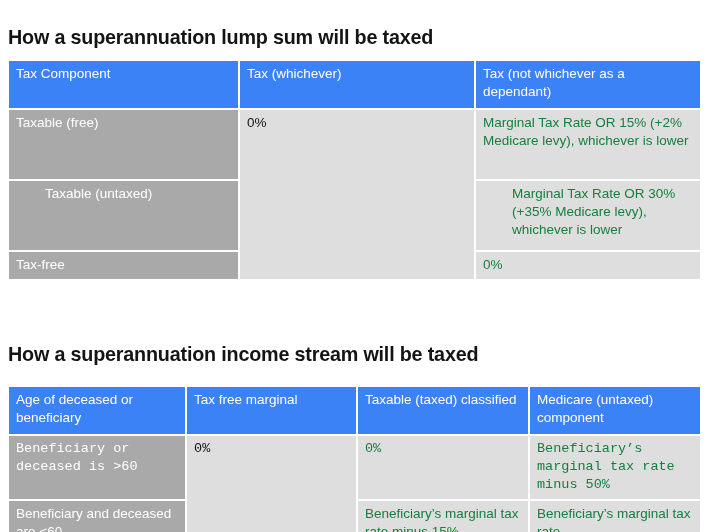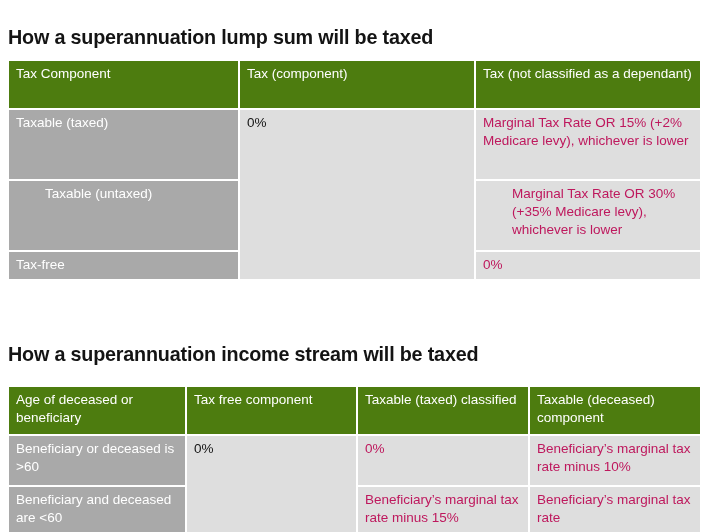--- a/index.html
+++ b/index.html
@@ -61,35 +61,35 @@
   .data-table th {
     vertical-align: top;
     text-align: left;
     padding: 4px 7px 5px 7px;
     font-size: 13.5px;
     line-height: 18px;
     font-weight: normal;
   }
 
   .hdr-cell {
-    background: #4d7c0f;
+    background: #3b82f6;
     color: #ffffff;
     font-weight: bold;
     font-size: 14px;
     line-height: 19px;
   }
 
   .key-cell {
     background: #a9a9a9;
     color: #ffffff;
   }
 
   .val-cell {
     background: #dedede;
-    color: #be185d;
+    color: #15803d;
   }
 
   .merged-cell {
     background: #dedede;
     color: #151515;
     text-align: center;
     vertical-align: middle;
   }
 
   
@@ -112,46 +112,46 @@
     left: 7px;
     top: 385px;
     width: 695px;
   }
   #table-income-stream .col-age { width: 174px; }
   #table-income-stream .col-taxfree { width: 167px; }
   #table-income-stream .col-taxed { width: 168px; }
   #table-income-stream .col-untaxed { width: 168px; }
 
   #table-income-stream .hdr-cell { height: 38px; }
-  #table-income-stream .row-over60 td { height: 40px; }
+  #table-income-stream .row-over60 td { height: 40px; font-family: Liberation Mono, monospace; }
   #table-income-stream .row-under60 td { height: 40px; }
 </style>
 </head>
 <body>
 
 <div class="page">
 
   <h2 class="section-heading" id="heading-lump-sum">How a superannuation lump sum will be taxed</h2>
 
   <table class="data-table" id="table-lump-sum">
     <colgroup>
       <col class="col-component">
       <col class="col-dependant">
       <col class="col-nondependant">
     </colgroup>
     <thead>
       <tr>
         <th class="hdr-cell">Tax Component</th>
-        <th class="hdr-cell">Tax (component)</th>
-        <th class="hdr-cell">Tax (not classified as a dependant)</th>
+        <th class="hdr-cell">Tax (whichever)</th>
+        <th class="hdr-cell">Tax (not whichever as a dependant)</th>
       </tr>
     </thead>
     <tbody>
       <tr class="row-taxed">
-        <td class="key-cell">Taxable (taxed)</td>
+        <td class="key-cell">Taxable (free)</td>
         <td class="merged-cell" rowspan="3">0%</td>
         <td class="val-cell">Marginal Tax Rate OR 15% (+2% Medicare levy), whichever is lower</td>
       </tr>
       <tr class="row-untaxed">
         <td class="key-cell">Taxable (untaxed)</td>
         <td class="val-cell">Marginal Tax Rate OR 30% (+35% Medicare levy), whichever is lower</td>
       </tr>
       <tr class="row-taxfree">
         <td class="key-cell">Tax-free</td>
         <td class="val-cell">0%</td>
@@ -164,31 +164,31 @@
   <table class="data-table" id="table-income-stream">
     <colgroup>
       <col class="col-age">
       <col class="col-taxfree">
       <col class="col-taxed">
       <col class="col-untaxed">
     </colgroup>
     <thead>
       <tr>
         <th class="hdr-cell">Age of deceased or beneficiary</th>
-        <th class="hdr-cell">Tax free component</th>
+        <th class="hdr-cell">Tax free marginal</th>
         <th class="hdr-cell">Taxable (taxed) classified</th>
-        <th class="hdr-cell">Taxable (deceased) component</th>
+        <th class="hdr-cell">Medicare (untaxed) component</th>
       </tr>
     </thead>
     <tbody>
       <tr class="row-over60">
         <td class="key-cell">Beneficiary or deceased is &gt;60</td>
         <td class="merged-cell" rowspan="2">0%</td>
         <td class="val-cell">0%</td>
-        <td class="val-cell">Beneficiary’s marginal tax rate minus 10%</td>
+        <td class="val-cell">Beneficiary’s marginal tax rate minus 50%</td>
       </tr>
       <tr class="row-under60">
         <td class="key-cell">Beneficiary and deceased are &lt;60</td>
         <td class="val-cell">Beneficiary’s marginal tax rate minus 15%</td>
         <td class="val-cell">Beneficiary’s marginal tax rate</td>
       </tr>
     </tbody>
   </table>
 
 </div>

